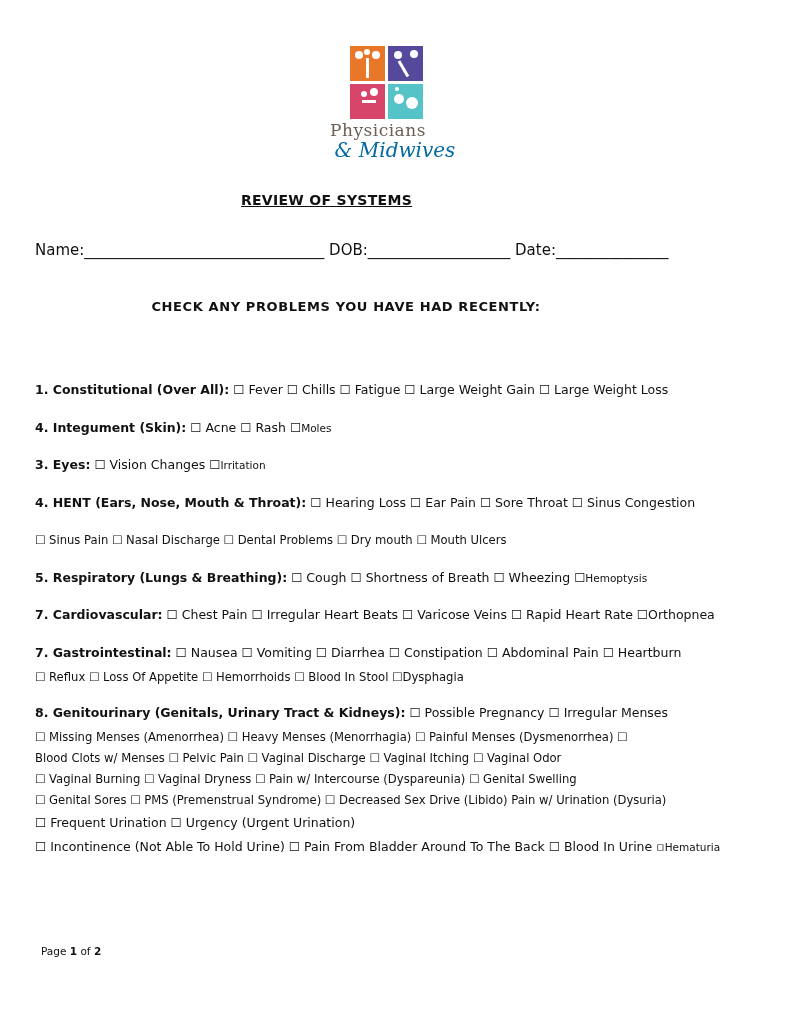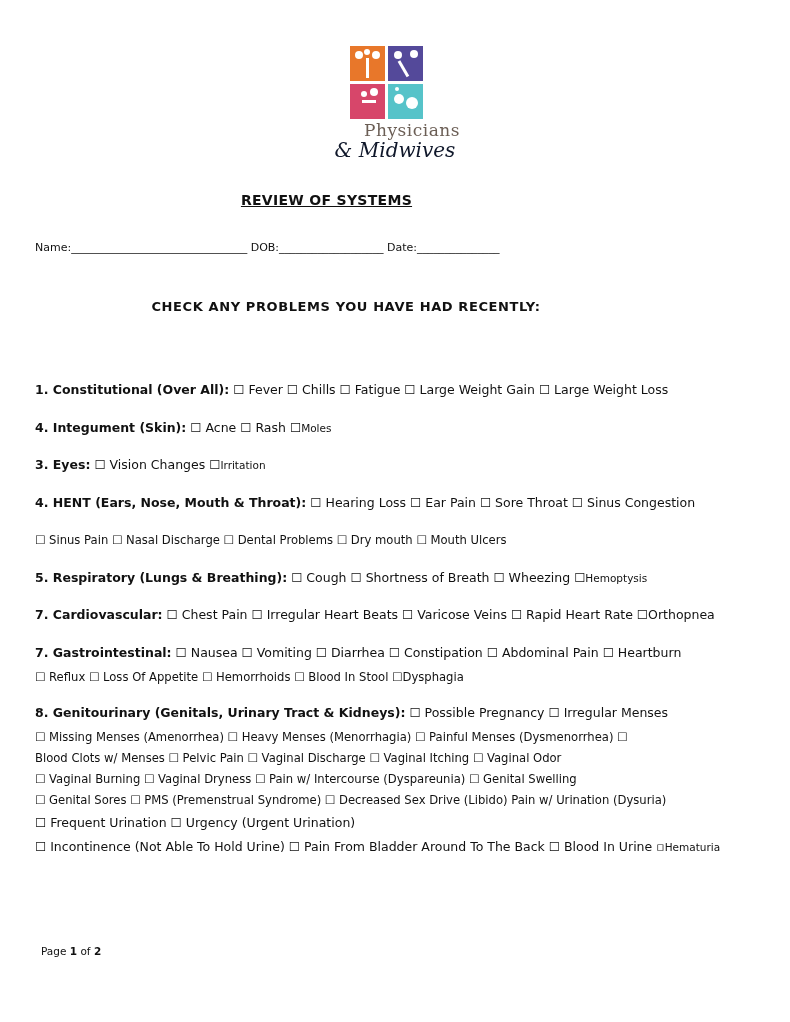--- a/index.html
+++ b/index.html
@@ -9,32 +9,32 @@
     }
     .logo { position: absolute; left: 328px; top: 44px; width: 134px; height: 124px; }
     .tiles { position: absolute; left: 22px; top: 2px; width: 76px; height: 76px; }
     .tile { position: absolute; width: 35px; height: 35px; }
     .tile.t1 { left: 0; top: 0; background: #e8772a; }
     .tile.t2 { left: 38px; top: 0; background: #54499a; }
     .tile.t3 { left: 0; top: 38px; background: #d7466a; }
     .tile.t4 { left: 38px; top: 38px; background: #56c3c9; }
     .tile svg { width: 35px; height: 35px; display: block; }
     .logo-line1 {
-      position: absolute; left: 2px; top: 76px; width: 130px; text-align: right;
+      position: absolute; left: 2px; top: 76px; width: 130px; text-align: left;
       font-family: "DejaVu Serif", serif; font-size: 17px; color: #6b5e55; letter-spacing: 0.5px;
     }
     .logo-line2 {
       position: absolute; left: 0; top: 94px; width: 134px; text-align: center;
-      font-family: "DejaVu Serif", serif; font-style: italic; font-size: 20px; color: #0f172a;
+      font-family: "DejaVu Serif", serif; font-style: italic; font-size: 20px; color: #0369a1;
     }
     .title {
       position: absolute; left: 0; width: 653px; top: 192px; text-align: center;
       font-weight: bold; font-size: 14px; text-decoration: underline; letter-spacing: 0.3px;
     }
-    .idline { position: absolute; left: 35px; top: 241px; font-size: 11px; white-space: pre; }
+    .idline { position: absolute; left: 35px; top: 241px; font-size: 15px; white-space: pre; }
     .subtitle {
       position: absolute; left: 0; width: 692px; top: 299px; text-align: center;
       font-weight: bold; font-size: 13px; letter-spacing: 0.6px;
     }
     .row { position: absolute; left: 35px; font-size: 12.5px; white-space: nowrap; }
     .row.small { font-size: 11.6px; }
     .row b { font-weight: bold; }
     .tiny { font-size: 10.5px; }
     .footer { position: absolute; left: 41px; top: 945px; font-size: 10.5px; }
   </style>

